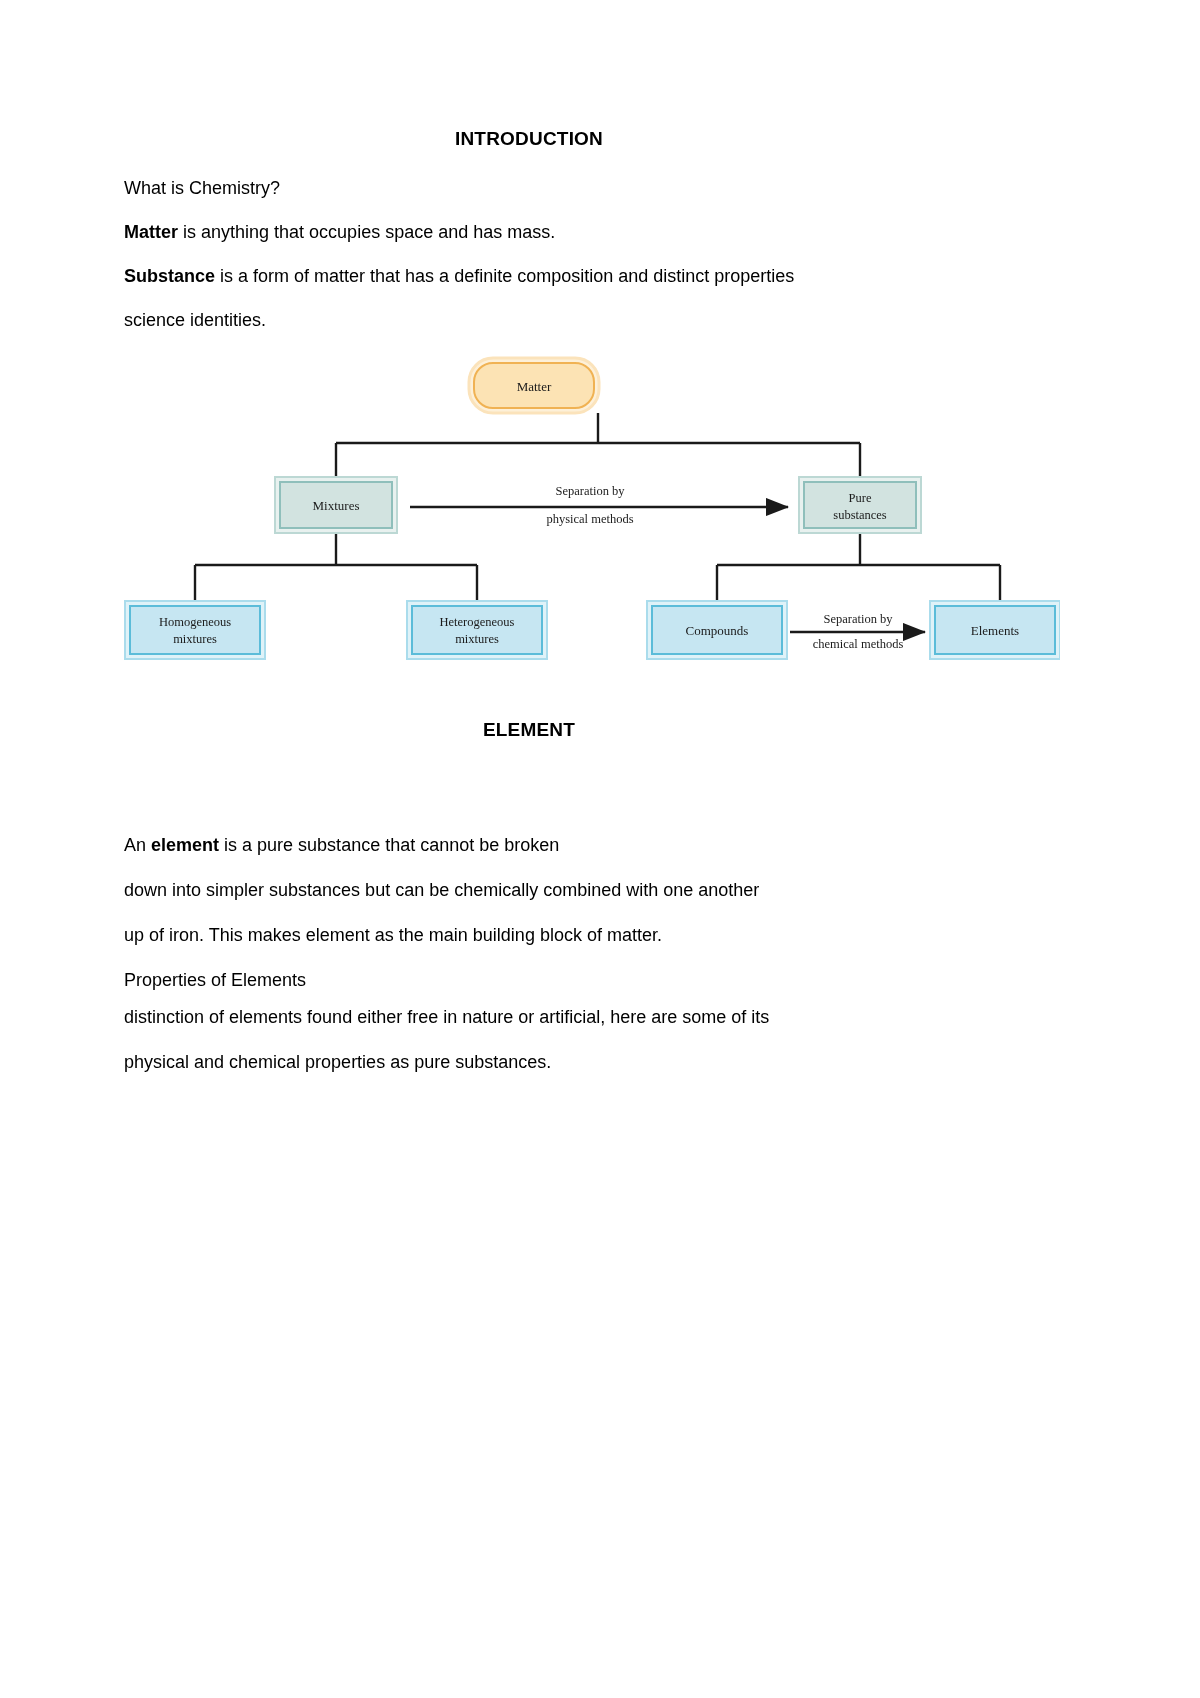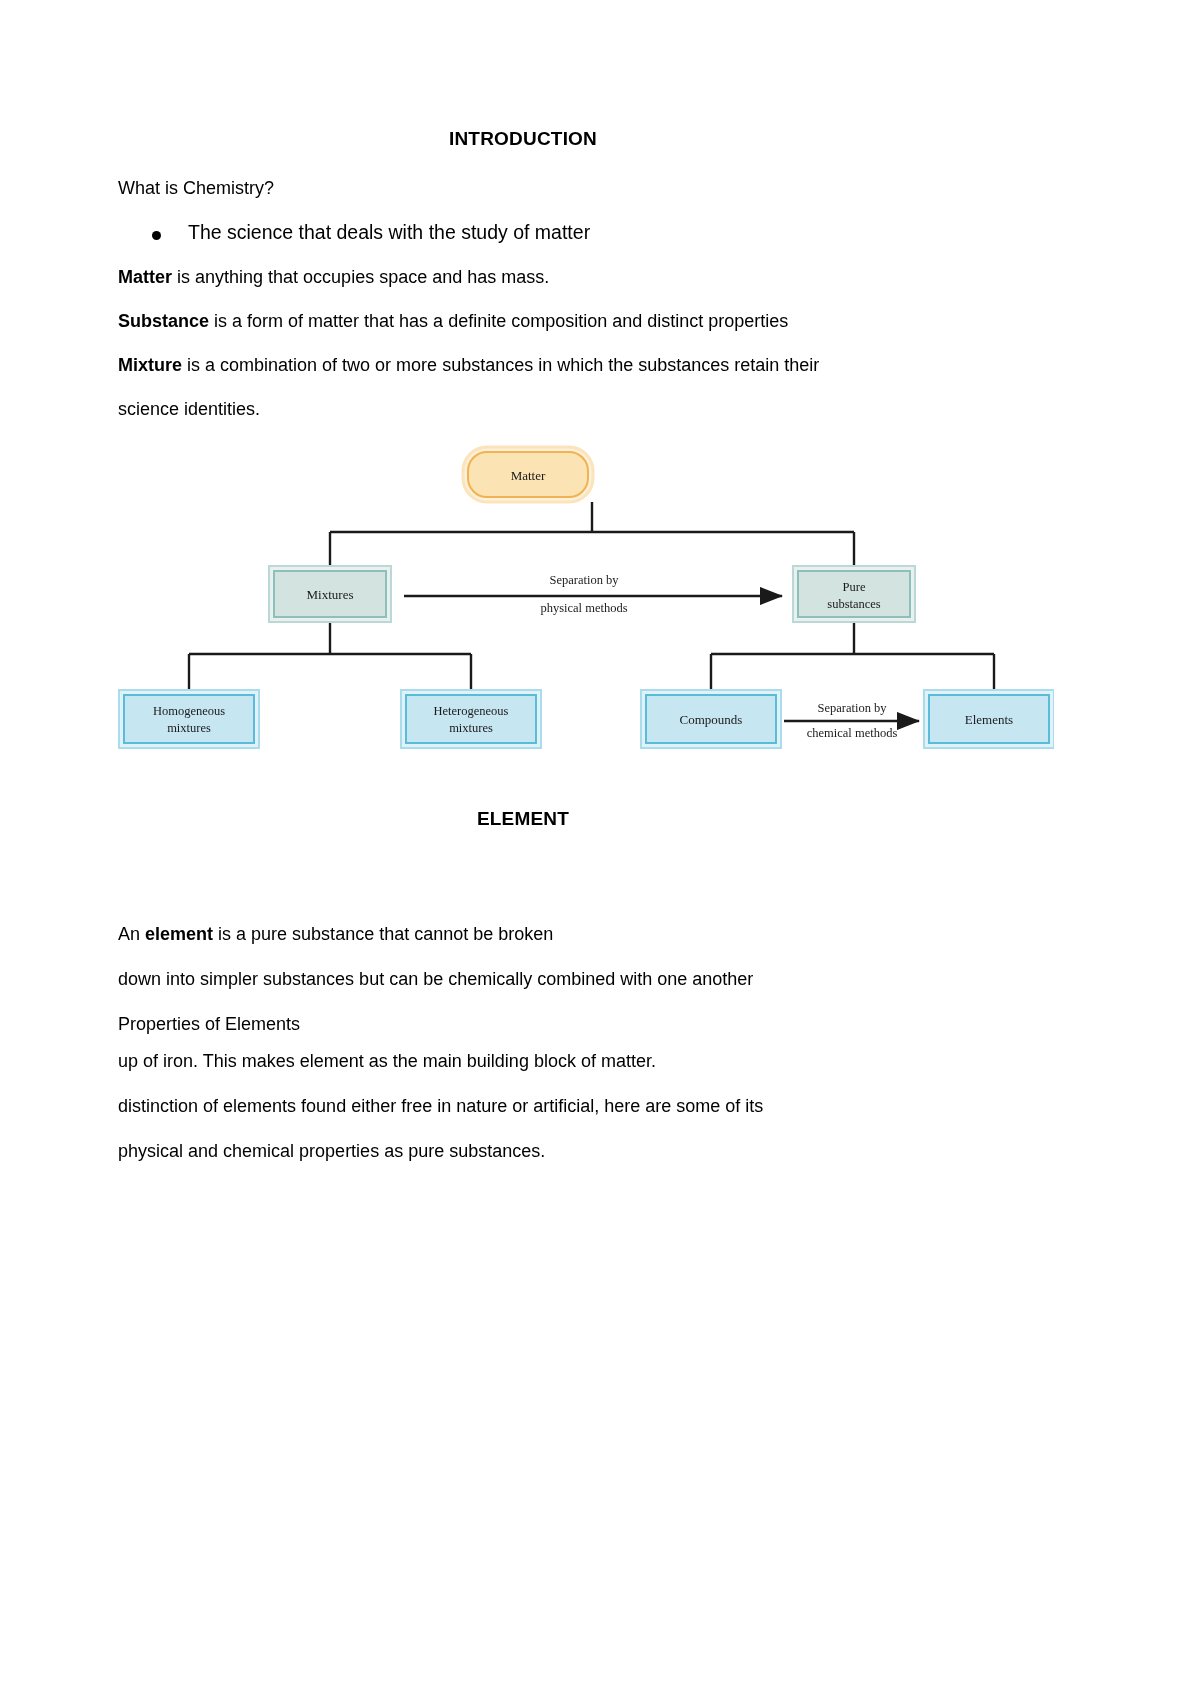--- a/index.html
+++ b/index.html
@@ -15,21 +15,21 @@
     font-family: "Liberation Sans", sans-serif;
     color: #000000;
   }
   .page {
     position: absolute;
     inset: 0;
     background: #ffffff;
   }
   .content {
     position: absolute;
-    left: 118px;
+    left: 124px;
     top: 128px;
     width: 810px;
   }
 
   
   .centered-heading {
     text-align: center;
     font-weight: bold;
     font-size: 19px;
     letter-spacing: 0.2px;
@@ -84,36 +84,29 @@
 </head>
 <body>
 
 <div class="page">
   <div class="content">
 
     <div class="centered-heading">INTRODUCTION</div>
 
     <div class="para">What is Chemistry?</div>
 
-    <div class="bullet-row">
-      <span class="bullet-dot"></span>
-      <span class="bullet-text">The science that deals with the study of matter</span>
-    </div>
 
     <div class="para">
       <b>Matter</b><span> is anything that occupies space and has mass.</span>
     </div>
 
     <div class="para">
       <b>Substance</b><span> is a form of matter that has a definite composition and distinct properties</span>
     </div>
 
-    <div class="para">
-      <b>Mixture</b><span> is a combination of two or more substances in which the substances retain their</span>
-    </div>
     <div class="para">science identities.</div>
 
     <div class="diagram">
       <svg width="940" height="320" viewBox="0 0 940 320" xmlns="http://www.w3.org/2000/svg">
         <defs>
           <marker id="arrowhead" markerWidth="9" markerHeight="7" refX="8.5" refY="3.5" orient="auto">
             <polygon points="0 0, 9 3.5, 0 7" fill="#1a1a1a"></polygon>
           </marker>
         </defs>
 
@@ -204,22 +197,22 @@
     <div class="centered-heading">ELEMENT</div>
 
     <div class="gap-after-element"></div>
 
     <div class="body-lines">
 
       <div class="para">
         <span>An </span><b>element</b><span> is a pure substance that cannot be broken</span>
       </div>
       <div class="para">down into simpler substances but can be chemically combined with one another</div>
+      <div class="para">up of iron. This makes element as the main building block of matter.</div>
+
       <div class="para tight">Properties of Elements</div>
-
-      <div class="para">up of iron. This makes element as the main building block of matter.</div>
 
       <div class="para">distinction of elements found either free in nature or artificial, here are some of its</div>
       <div class="para">physical and chemical properties as pure substances.</div>
     </div>
 
   </div>
 </div>
 
 </body></html>

